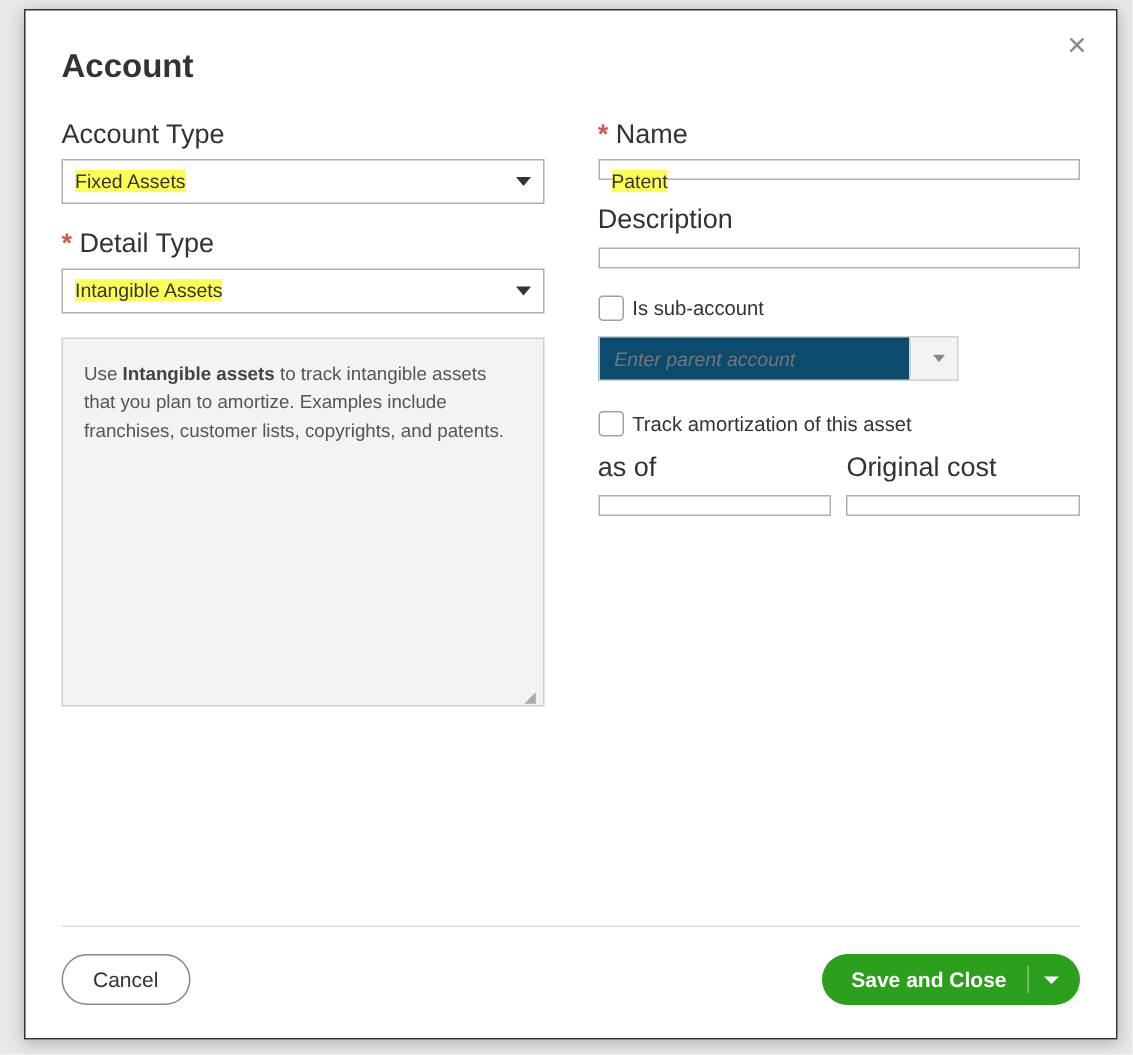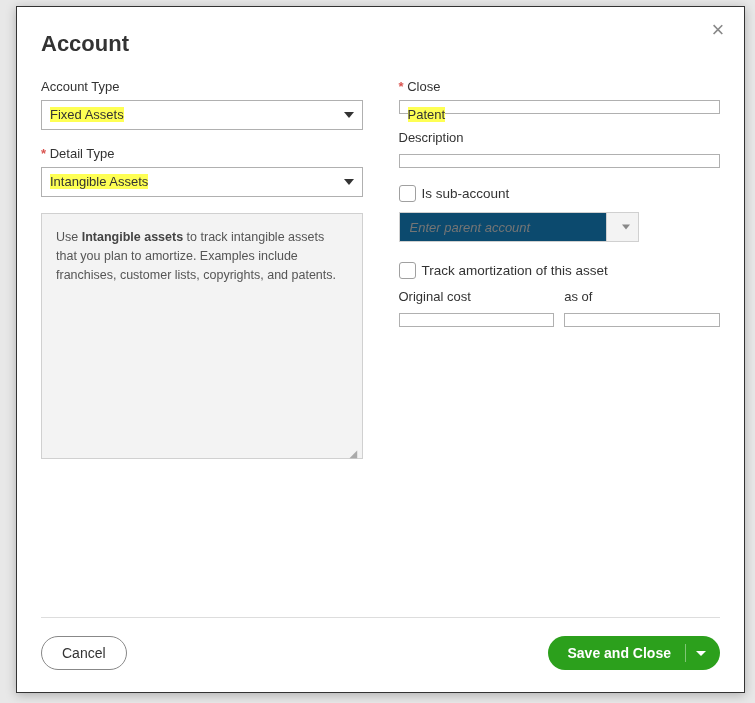--- a/index.html
+++ b/index.html
@@ -54,21 +54,21 @@
       gap: 36px;
     }
     .col {
       flex: 1;
       min-width: 0;
     }
     .field-group {
       margin-bottom: 16px;
     }
     .field-label {
-      font-size: 13px;
+      font-size: 18px;
       color: #333;
       margin-bottom: 6px;
       font-weight: 500;
     }
     .required::before {
       content: "* ";
       color: #d9534f;
       font-weight: bold;
     }
     .select-box {
@@ -273,21 +273,21 @@
       <div class="info-box mt-10">
         <span>Use </span><b>Intangible assets</b><span> to track intangible assets that you plan to amortize. Examples include franchises, customer lists, copyrights, and patents.</span>
         <div class="resize">◢</div>
       </div>
 
     </div>
 
     <div class="col">
 
       <div class="field-group">
-        <div class="field-label required">Close</div>
+        <div class="field-label required">Name</div>
         <div class="text-input">
           <span class="hl">Patent</span>
         </div>
       </div>
 
       <div class="field-group">
         <div class="field-label">Description</div>
         <input class="text-input" type="text" value="" style="">
       </div>
 
@@ -303,25 +303,25 @@
         </div>
       </div>
 
       <div class="checkbox-row">
         <div class="checkbox"></div>
         <div class="checkbox-label">Track amortization of this asset</div>
       </div>
 
       <div class="cost-row">
         <div class="cost-col">
+          <div class="field-label">as of</div>
+          <input class="text-input" type="text" value="" style="">
+        </div>
+        <div class="cost-col">
           <div class="field-label">Original cost</div>
-          <input class="text-input" type="text" value="" style="">
-        </div>
-        <div class="cost-col">
-          <div class="field-label">as of</div>
           <input class="text-input" type="text" value="" style="">
         </div>
       </div>
 
     </div>
 
   </div>
 
   <hr class="footer-sep">
 

